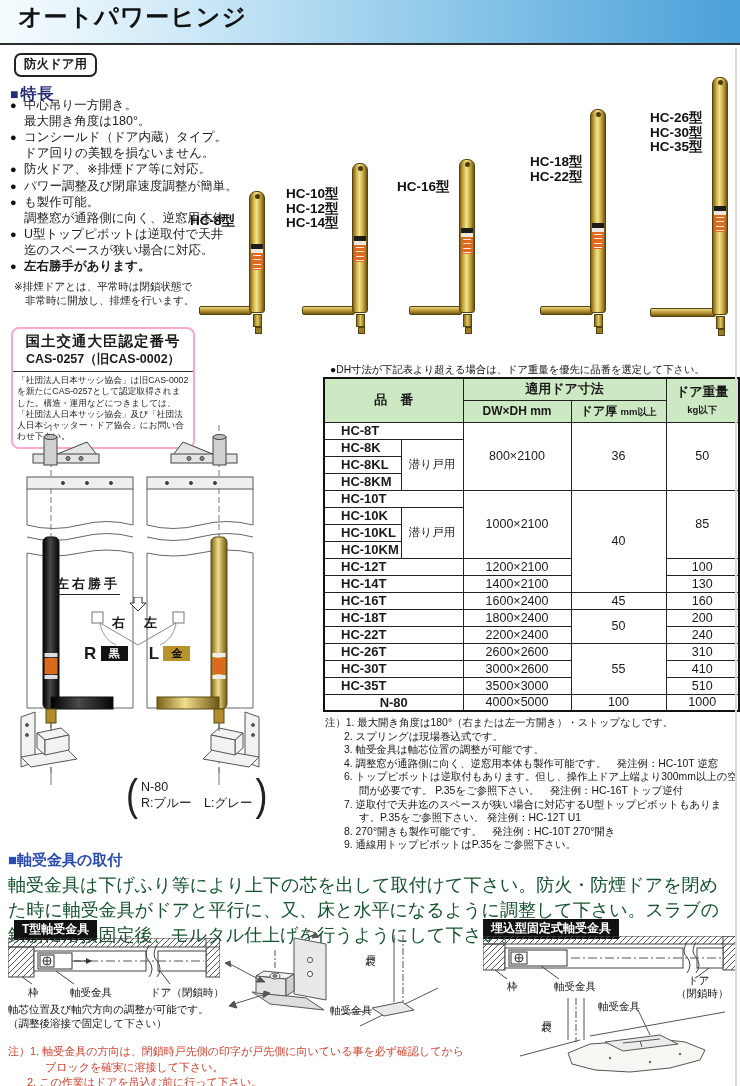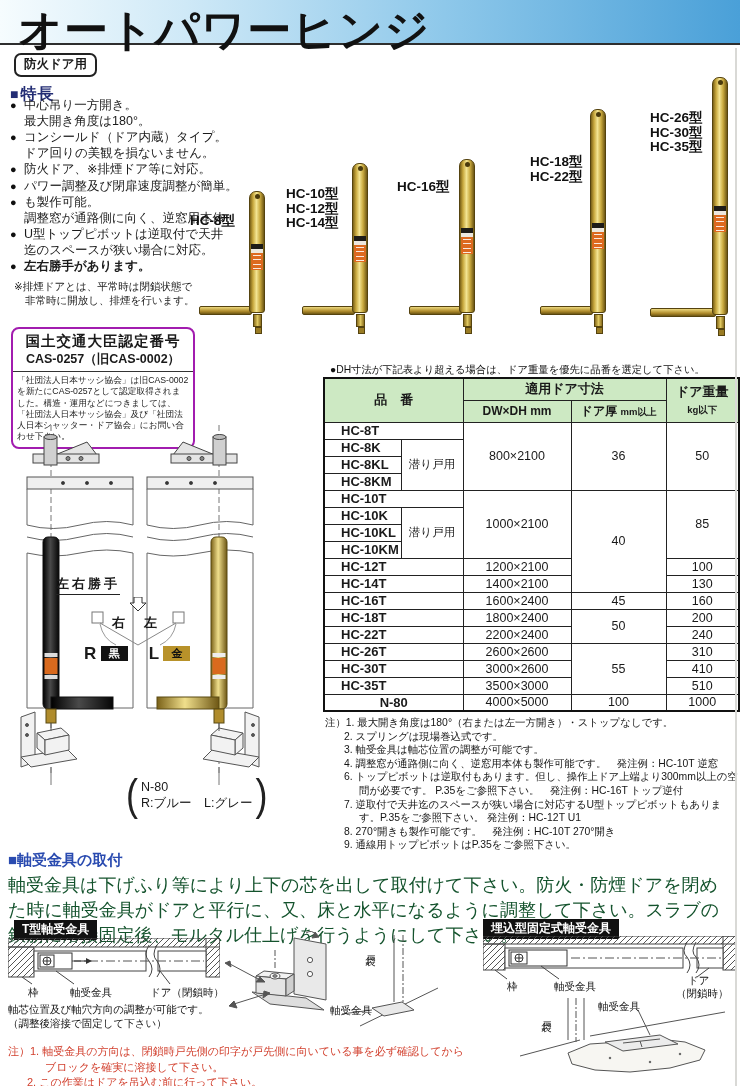--- a/index.html
+++ b/index.html
@@ -5,21 +5,21 @@
   * { margin:0; padding:0; box-sizing:border-box; }
   html,body { background:#ffffff; }
   body { width:740px; height:1086px; position:relative; overflow:hidden;
          font-family:"Liberation Sans","DejaVu Sans",sans-serif; color:#1a1a1a; }
   .abs { position:absolute; }
 
   
   .title-bar { left:0; top:0; width:740px; height:45px;
     background:linear-gradient(90deg,#f6fcfe 0%,#cfe9f7 25%,#8ec8ea 60%,#4aa0d8 100%);
     border-bottom:2px solid #2e2e2e; }
-  .title-bar h1 { position:absolute; left:18px; top:1px; font-size:44px; font-weight:bold;
+  .title-bar h1 { position:absolute; left:18px; top:1px; font-size:24px; font-weight:bold;
     color:#111; letter-spacing:1px; }
 
   .fire-badge { left:14px; top:53px; border:2px solid #222; border-radius:7px;
     padding:1px 8px 2px; font-size:12.5px; font-weight:bold; background:#fff; }
 
   
   .feat-head { left:10px; top:64px; font-size:16px; font-weight:bold; color:#232d74; letter-spacing:1px;margin-top:20px; }
   .feat-head .sq { font-size:14px; margin-right:1px; }
   .feat-list { left:10px; top:98px; width:228px; font-size:12.5px; line-height:15.5px; }
   .bullet { position:relative; padding-left:14px; margin-bottom:1px; }
@@ -42,21 +42,21 @@
     background-image:repeating-linear-gradient(180deg,rgba(255,255,255,.85) 0 1px,rgba(0,0,0,0) 1px 4.5px);
     background-size:70% 100%; background-repeat:no-repeat; background-position:2px 2px; }
   .arm { position:absolute; height:9px; border:1px solid #55430f; border-radius:2px;
     background:linear-gradient(180deg,#ecd87e,#b08c2c 60%,#6d5614); }
   .foot { position:absolute; width:9px; height:13px; border:1px solid #55430f;
     background:linear-gradient(90deg,#8a6d1e,#e0c860 50%,#8a6d1e); }
   .foot::after { content:""; position:absolute; left:1px; top:12px; width:5px; height:5px;
     background:#9a7c24; border:1px solid #55430f; }
 
   
-  .cert { left:11px; top:327px; width:184px; border:2px solid #a21caf; border-radius:8px;
+  .cert { left:11px; top:327px; width:184px; border:2px solid #f9a8d4; border-radius:8px;
     background:#fff; padding:3px 4px 4px; }
   .cert .c-title { text-align:center; font-size:14.5px; font-weight:bold; letter-spacing:1px; }
   .cert .c-num { text-align:center; font-size:12.5px; font-weight:bold; }
   .cert .c-div { border-top:1.5px solid #333; margin:3px -4px 3px; }
   .cert .c-body { font-size:8.7px; line-height:11.3px; }
 
   
   .hand-title { left:56px; top:575px; font-size:13px; font-weight:bold; letter-spacing:3px;
     border-bottom:1.5px solid #222; padding-bottom:1px; }
   .hand-rl { font-size:13px; font-weight:bold; }

